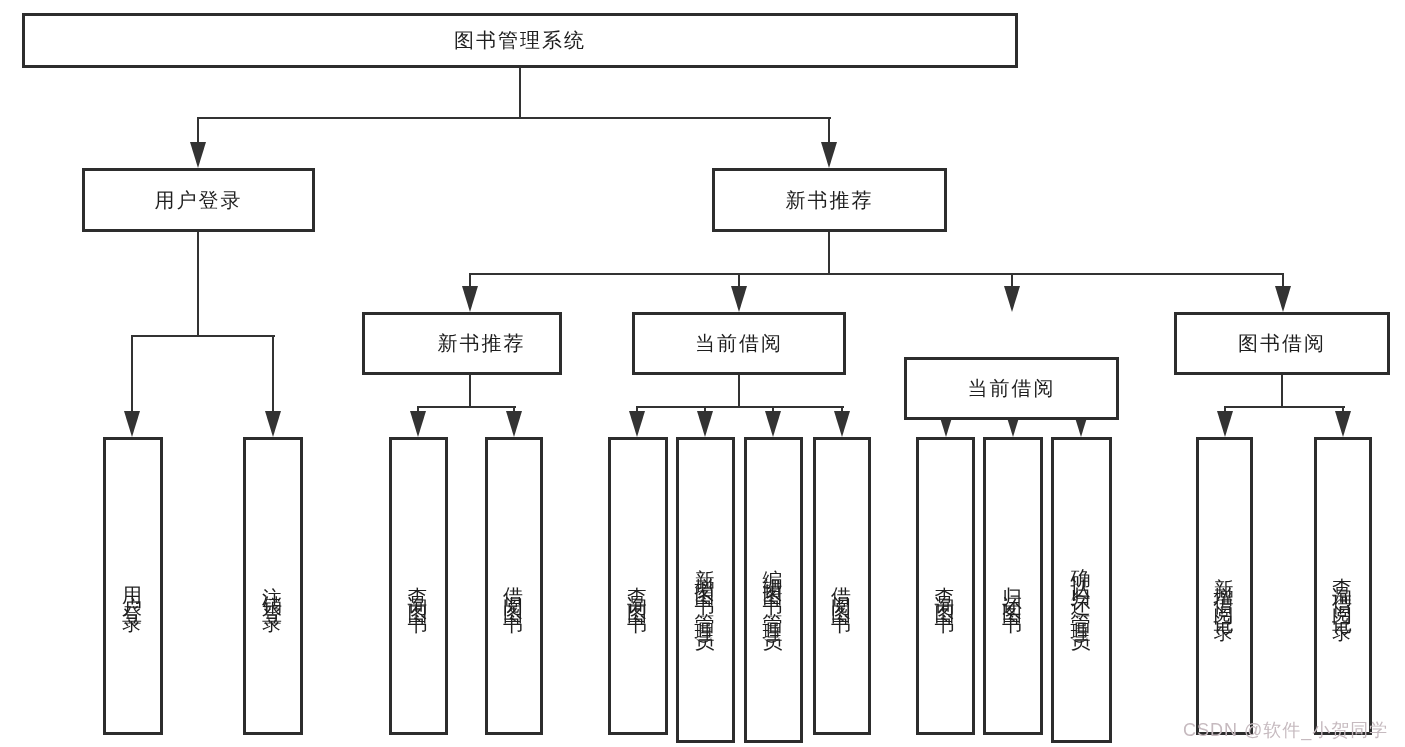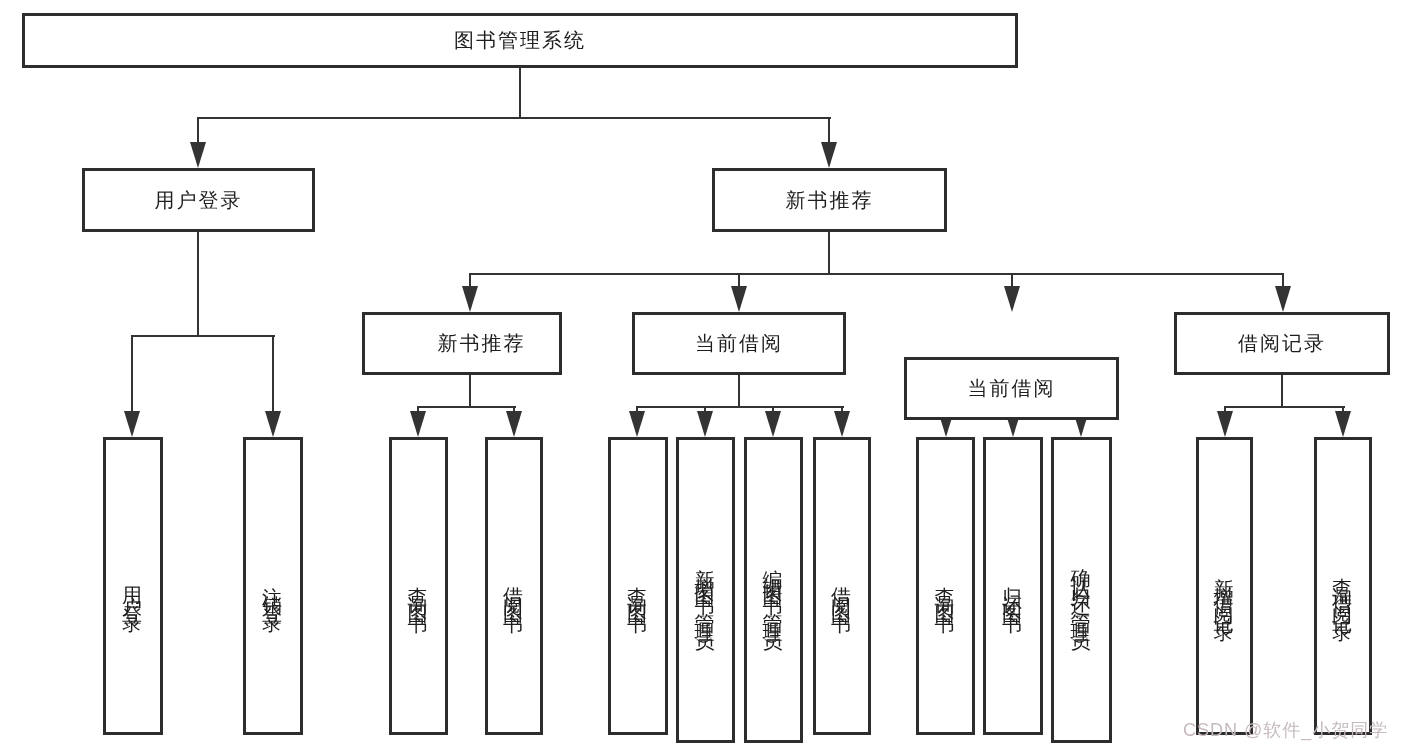--- a/index.html
+++ b/index.html
@@ -99,21 +99,21 @@
     <i class="ah" style="left:739px;top:286px;"></i>
     <i class="vl" style="left:1012px;top:273px;height:18px;"></i>
     <i class="ah" style="left:1012px;top:286px;"></i>
     <i class="vl" style="left:1283px;top:273px;height:18px;"></i>
     <i class="ah" style="left:1283px;top:286px;"></i>
   </div>
 
   <div class="box" style="left:362px;top:312px;width:200px;height:63px;padding-left:39px;">新书推荐</div>
   <div class="box" style="left:632px;top:312px;width:214px;height:63px;">当前借阅</div>
   <div class="box" style="left:904px;top:312px;width:215px;height:63px;margin-top:45px;">当前借阅</div>
-  <div class="box" style="left:1174px;top:312px;width:216px;height:63px;">借阅记录</div>
+  <div class="box" style="left:1174px;top:312px;width:216px;height:63px;">图书借阅</div>
 
   <div>
     <i class="vl" style="left:470px;top:375px;height:33px;"></i>
     <i class="hl" style="left:417px;top:406px;width:99px;"></i>
     <i class="vl" style="left:418px;top:406px;height:10px;"></i>
     <i class="ah" style="left:418px;top:411px;"></i>
     <i class="vl" style="left:514px;top:406px;height:10px;"></i>
     <i class="ah" style="left:514px;top:411px;"></i>
   </div>
 

